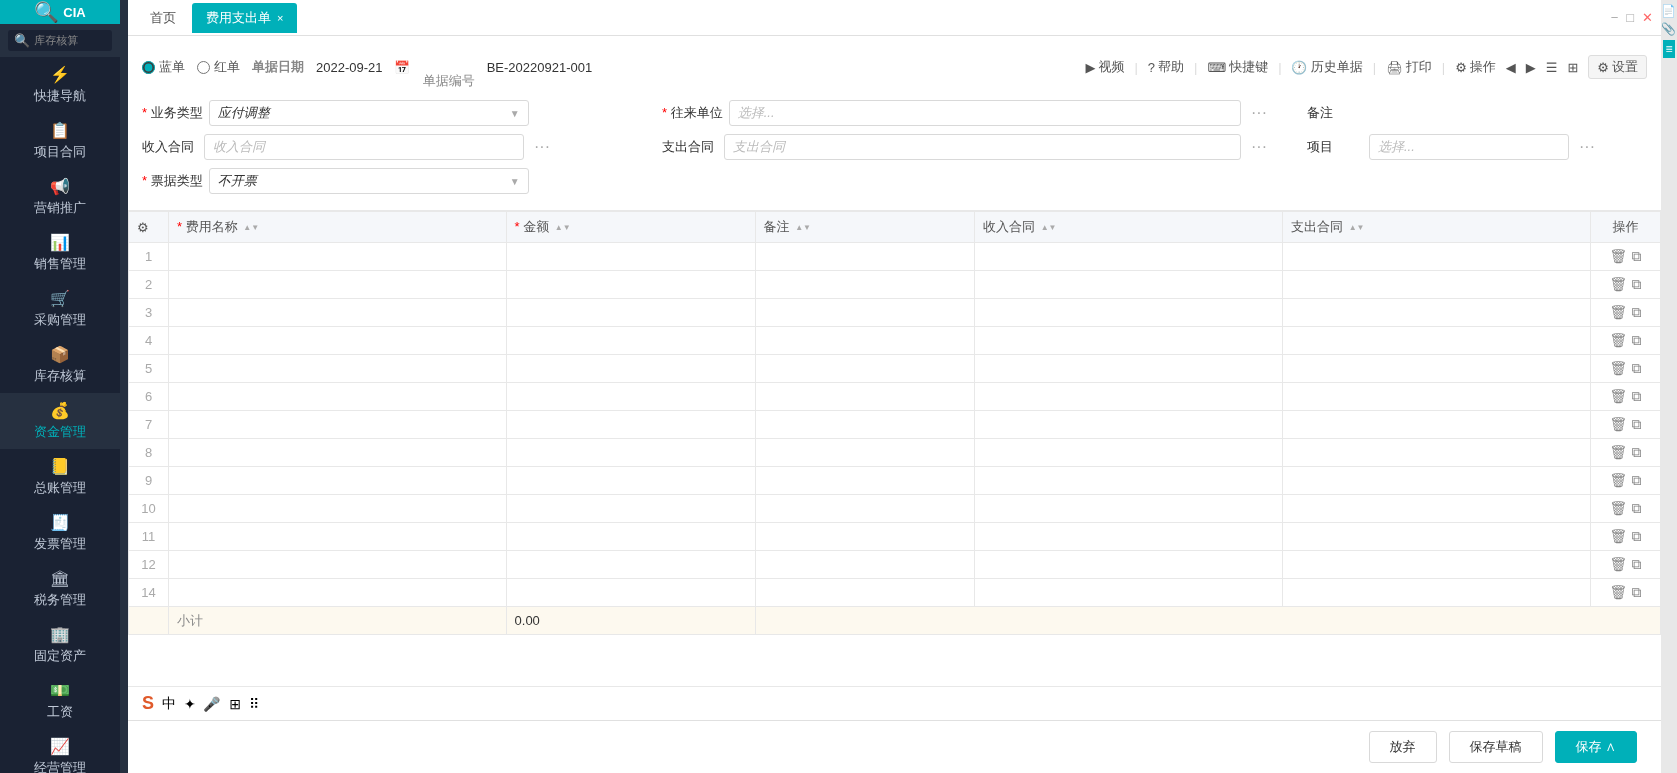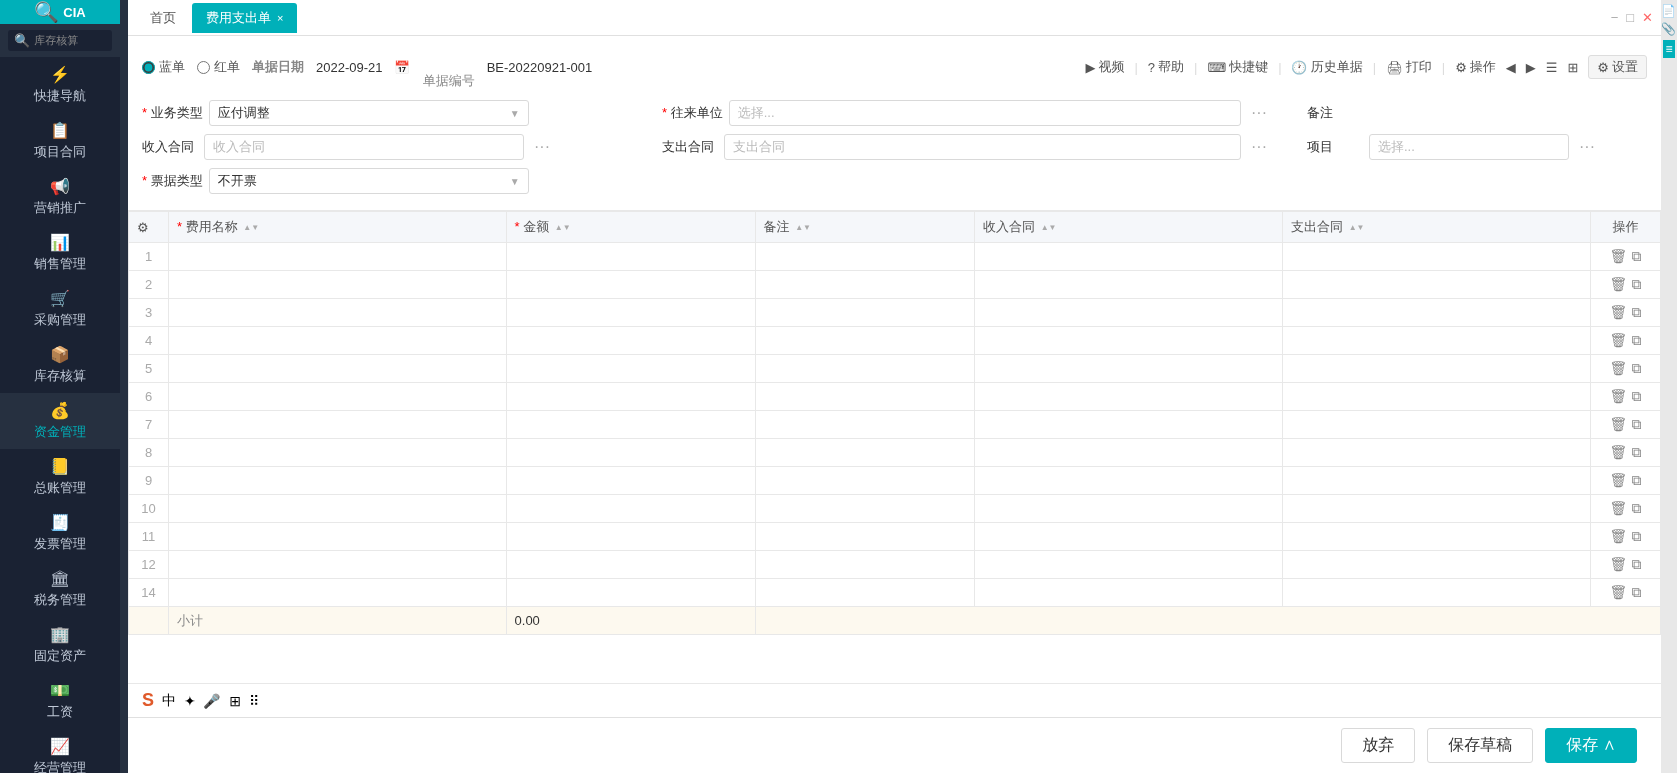--- a/index.html
+++ b/index.html
@@ -33,21 +33,21 @@
     .radio-blue { accent-color: #00b0b9; }
     .toolbar-right { margin-left: auto; display: flex; gap: 10px; align-items: center; color: #555; font-size: 12px; }
     .toolbar-btn { cursor: pointer; color: #555; display: flex; align-items: center; gap: 3px; }
     .settings-btn { background: #f5f5f5; border: 1px solid #ddd; border-radius: 3px; padding: 2px 8px; cursor: pointer; display: flex; align-items: center; gap: 3px; color: #555; font-size: 12px; }
 
     
     .form-row { display: flex; align-items: center; margin-bottom: 8px; gap: 0; }
     .form-field { display: flex; align-items: center; gap: 6px; flex: 1; }
     .form-label { color: #333; min-width: 56px; text-align: left; white-space: nowrap; }
     .required-star { color: red; }
-    .form-input { flex: 1; border: 1px solid #d9d9d9; border-radius: 3px; padding: 3px 8px; color: #333; background: #fff; min-height: 26px; display: flex; align-items: center; justify-content: space-between; cursor: pointer; }
+    .form-input { flex: 1; border: 1px solid #d9d9d9; border-radius: 3px; padding: 3px 8px; color: #333; background: #fff; min-height: 26px; display: flex; align-items: center; justify-content: space-between; cursor: pointer; font-style: italic; }
     .form-input .placeholder { color: #bbb; }
     .form-input .dropdown-arrow { color: #aaa; font-size: 10px; }
     .form-input-dots { color: #aaa; font-size: 16px; cursor: pointer; margin-left: 4px; }
 
     
     .table-wrap { flex: 1; overflow: auto; background: #fff; margin: 0; }
 
     table { width: 100%; border-collapse: collapse; }
     thead tr { background: #f5f7fa; }
     th { border: 1px solid #e8e8e8; padding: 6px 8px; color: #555; font-weight: normal; white-space: nowrap; text-align: left; position: relative; }
@@ -55,21 +55,21 @@
     td { border: 1px solid #e8e8e8; padding: 4px 8px; color: #333; height: 28px; }
     .row-num { text-align: center; color: #aaa; width: 32px; }
     .col-ops { width: 70px; text-align: center; }
     .op-icon { cursor: pointer; color: #888; font-size: 14px; margin: 0 2px; }
     .subtotal-row td { background: #fdf9ef; font-weight: normal; }
     .subtotal-label { color: #888; }
     .subtotal-value { color: #333; }
 
     
     .action-bar { background: #fff; border-top: 1px solid #e0e0e0; padding: 10px 24px; display: flex; align-items: center; justify-content: flex-end; gap: 12px; }
-    .btn { padding: 6px 20px; border-radius: 3px; cursor: pointer; font-size: 16px; border: 1px solid transparent; }
+    .btn { padding: 6px 20px; border-radius: 3px; cursor: pointer; font-size: 13px; border: 1px solid transparent; }
     .btn-default { background: #fff; border-color: #d9d9d9; color: #333; }
     .btn-draft { background: #fff; border-color: #d9d9d9; color: #333; }
     .btn-primary { background: #00b0b9; color: #fff; border-color: #00b0b9; }
 
     
     .input-tags { display: flex; gap: 8px; align-items: center; margin-right: auto; }
 
     .content-area { display: flex; flex-direction: column; flex: 1; overflow: hidden; }
   </style>
 </head>

